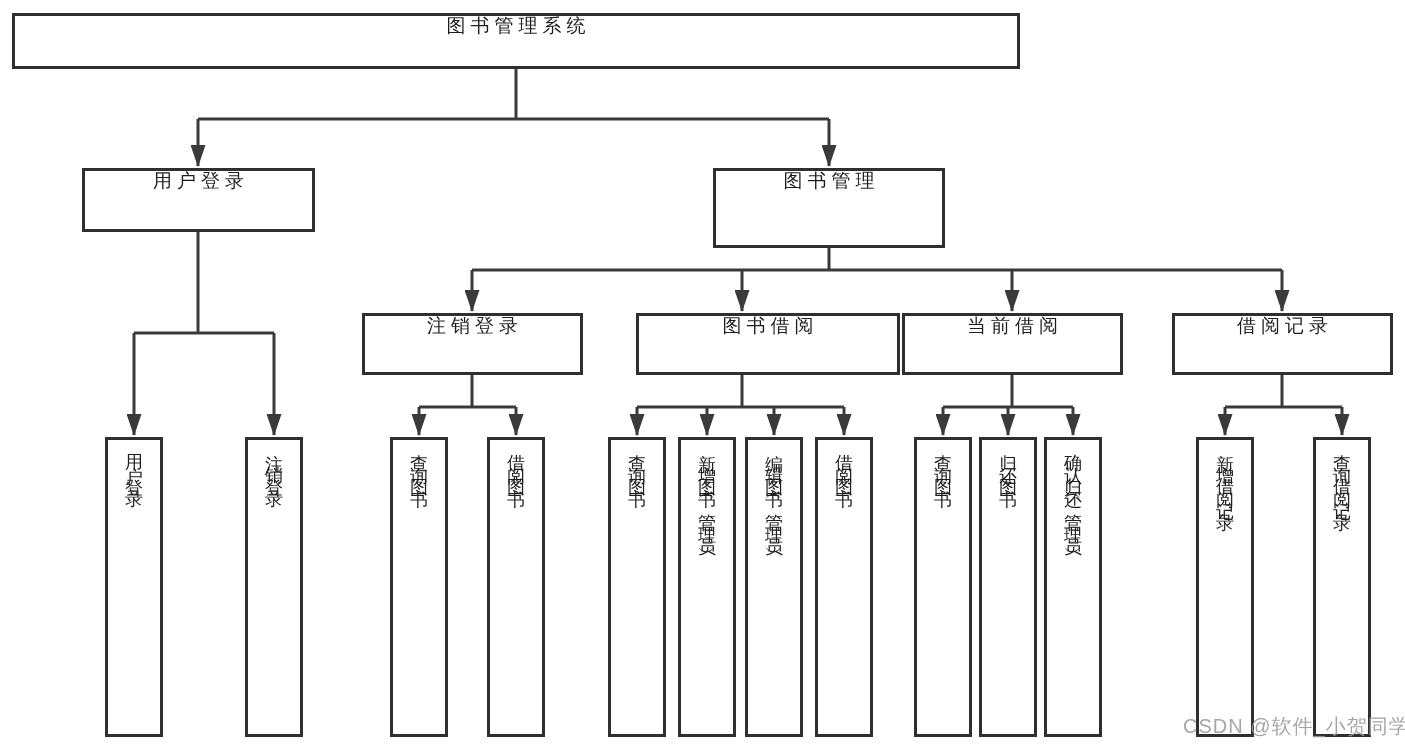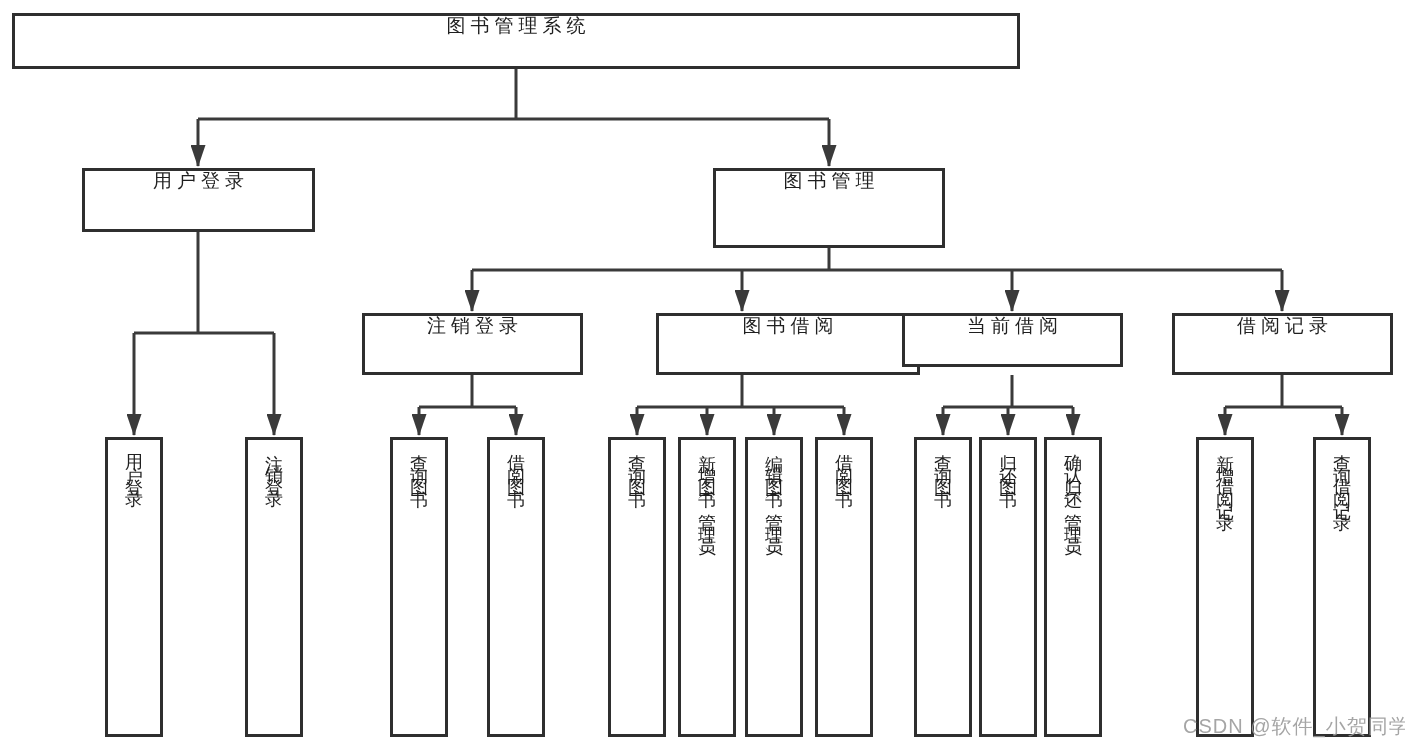--- a/index.html
+++ b/index.html
@@ -89,24 +89,24 @@
   <div class="box hbox" style="left:82px;top:168px;width:233px;height:64px">
     <span>用户登录</span>
   </div>
   <div class="box hbox" style="left:713px;top:168px;width:232px;height:80px">
     <span>图书管理</span>
   </div>
 
   <div class="box hbox" style="left:362px;top:313px;width:221px;height:62px">
     <span>注销登录</span>
   </div>
-  <div class="box hbox" style="left:656px;top:313px;width:264px;height:62px">
+  <div class="box hbox" style="left:636px;top:313px;width:264px;height:62px">
     <span>图书借阅</span>
   </div>
-  <div class="box hbox" style="left:902px;top:313px;width:221px;height:54px">
+  <div class="box hbox" style="left:902px;top:313px;width:221px;height:62px">
     <span>当前借阅</span>
   </div>
   <div class="box hbox" style="left:1172px;top:313px;width:221px;height:62px">
     <span>借阅记录</span>
   </div>
 
   <div class="box vbox" style="left:105px;top:437px;width:58px;height:300px">
     <span>用户登录</span>
   </div>
   <div class="box vbox" style="left:245px;top:437px;width:58px;height:300px">

